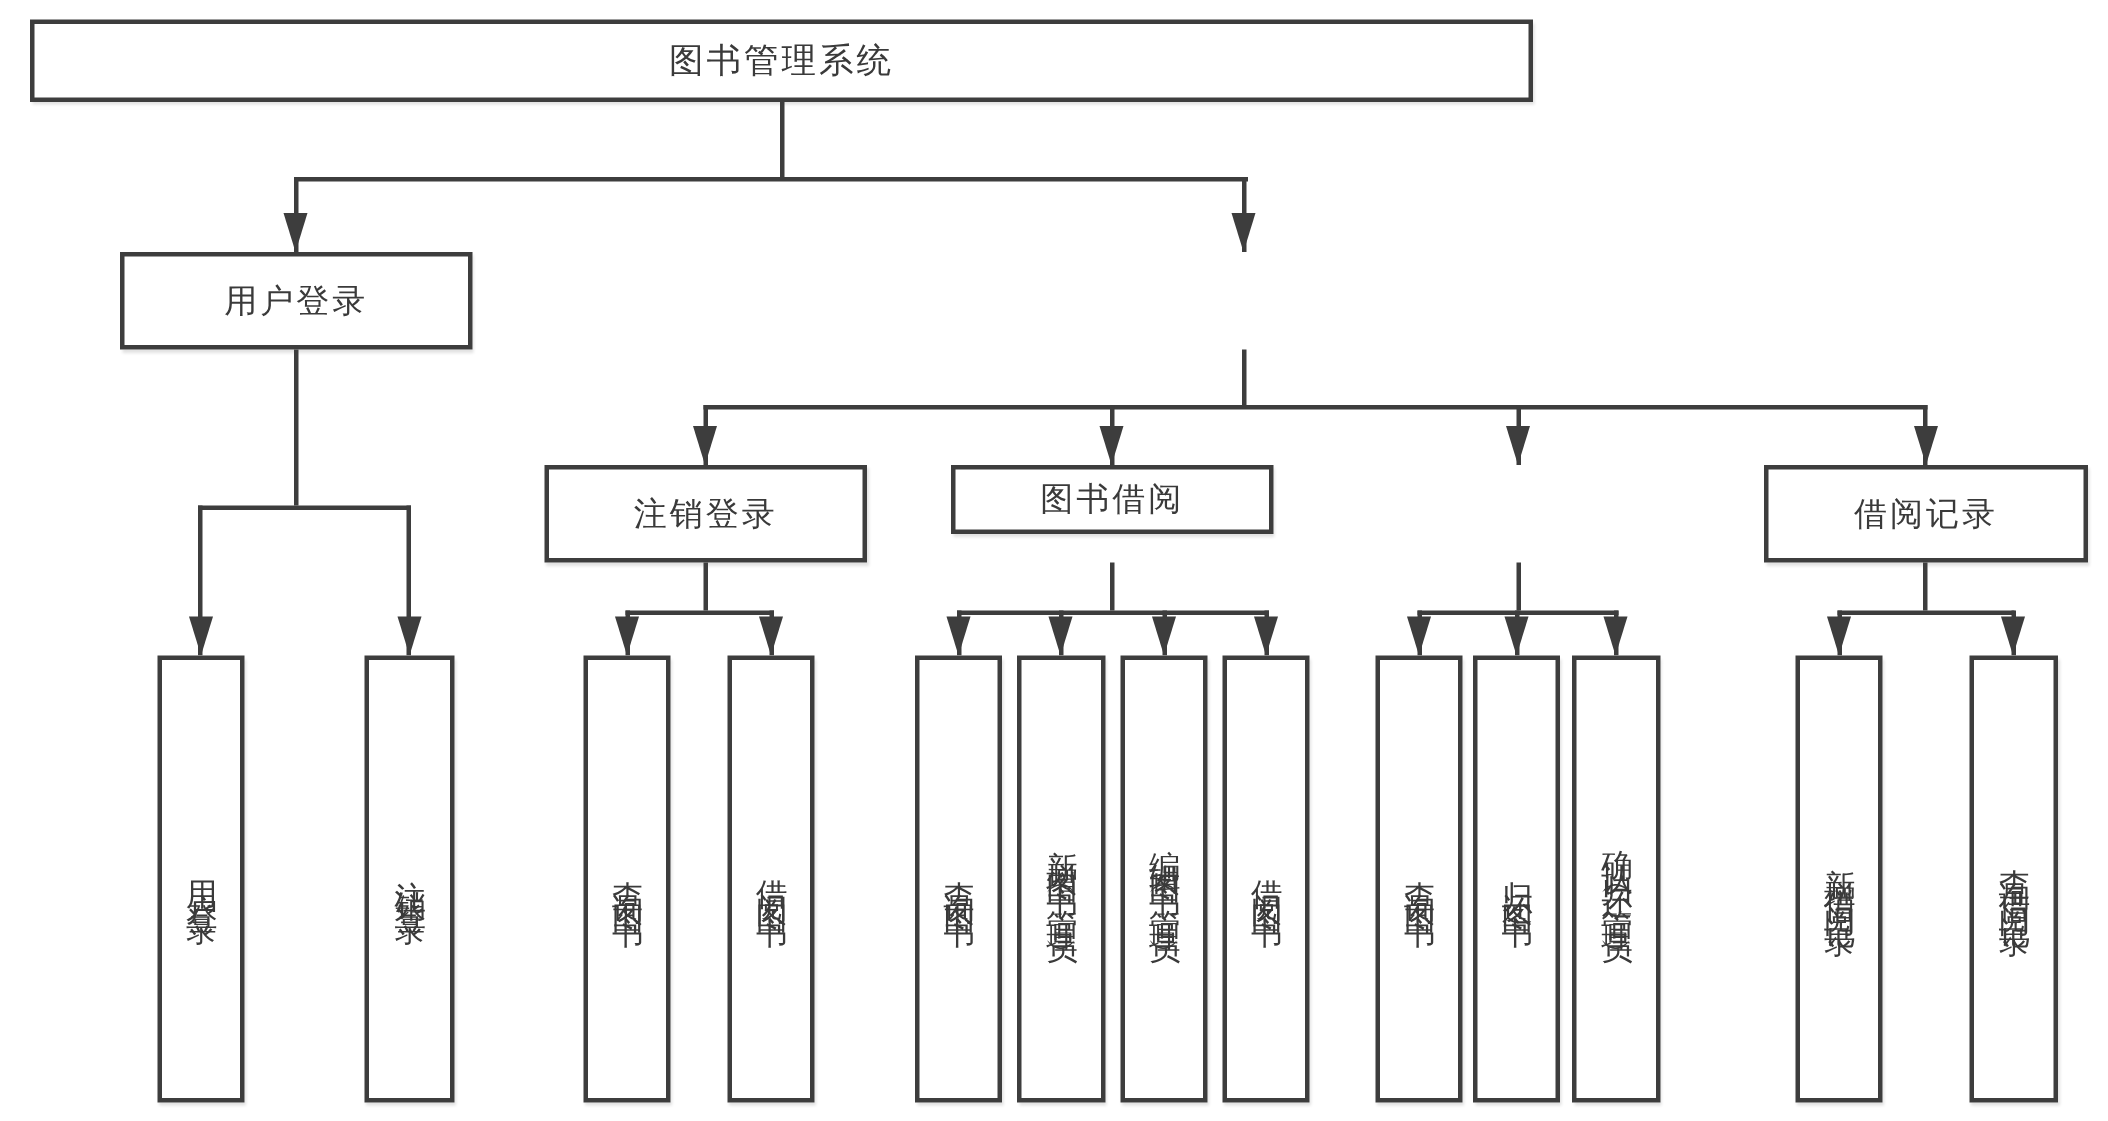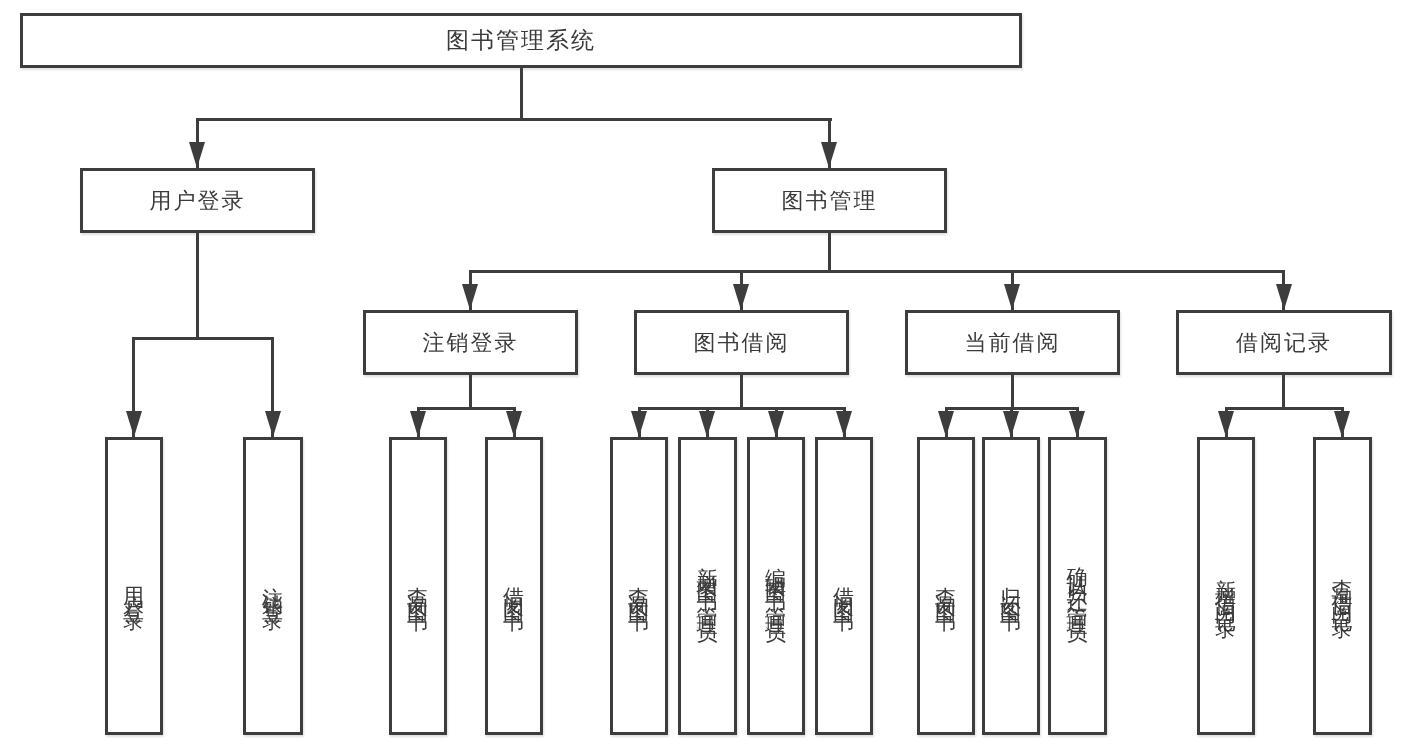--- a/index.html
+++ b/index.html
@@ -71,23 +71,20 @@
 
   <div class="v-line" style="left:196px; top:118px; height:50px;"></div>
   <div class="arrow" style="left:189px; top:142px;"></div>
 
   <div class="v-line" style="left:828px; top:118px; height:50px;"></div>
   <div class="arrow" style="left:821px; top:142px;"></div>
 
   <div class="box h-box" style="left:80px; top:168px; width:235px; height:65px;">
     <span>用户登录</span>
   </div>
-  <div class="box h-box" style="left:712px; top:168px; width:235px; height:65px;">
-    <span>图书管理</span>
-  </div>
 
   <div class="v-line" style="left:196px; top:233px; height:104px;"></div>
   <div class="h-line" style="left:132px; top:337px; width:142px;"></div>
   <div class="v-line" style="left:132px; top:337px; height:100px;"></div>
   <div class="arrow" style="left:126px; top:411px;"></div>
   <div class="v-line" style="left:271px; top:337px; height:100px;"></div>
   <div class="arrow" style="left:265px; top:411px;"></div>
 
   <div class="v-line" style="left:828px; top:233px; height:37px;"></div>
   <div class="h-line" style="left:469px; top:270px; width:816px;"></div>
@@ -96,25 +93,22 @@
   <div class="v-line" style="left:740px; top:270px; height:40px;"></div>
   <div class="arrow" style="left:733px; top:284px;"></div>
   <div class="v-line" style="left:1011px; top:270px; height:40px;"></div>
   <div class="arrow" style="left:1004px; top:284px;"></div>
   <div class="v-line" style="left:1282px; top:270px; height:40px;"></div>
   <div class="arrow" style="left:1276px; top:284px;"></div>
 
   <div class="box h-box" style="left:363px; top:310px; width:215px; height:65px;">
     <span>注销登录</span>
   </div>
-  <div class="box h-box" style="left:634px; top:310px; width:215px; height:65px;">
+  <div class="box h-box" style="left:634px; top:310px; width:215px; height:46px;">
     <span>图书借阅</span>
-  </div>
-  <div class="box h-box" style="left:905px; top:310px; width:215px; height:65px;">
-    <span>当前借阅</span>
   </div>
   <div class="box h-box" style="left:1176px; top:310px; width:216px; height:65px;">
     <span>借阅记录</span>
   </div>
 
   <div class="v-line" style="left:469px; top:375px; height:32px;"></div>
   <div class="h-line" style="left:417px; top:407px; width:99px;"></div>
   <div class="v-line" style="left:417px; top:407px; height:30px;"></div>
   <div class="arrow" style="left:410px; top:411px;"></div>
   <div class="v-line" style="left:513px; top:407px; height:30px;"></div>

